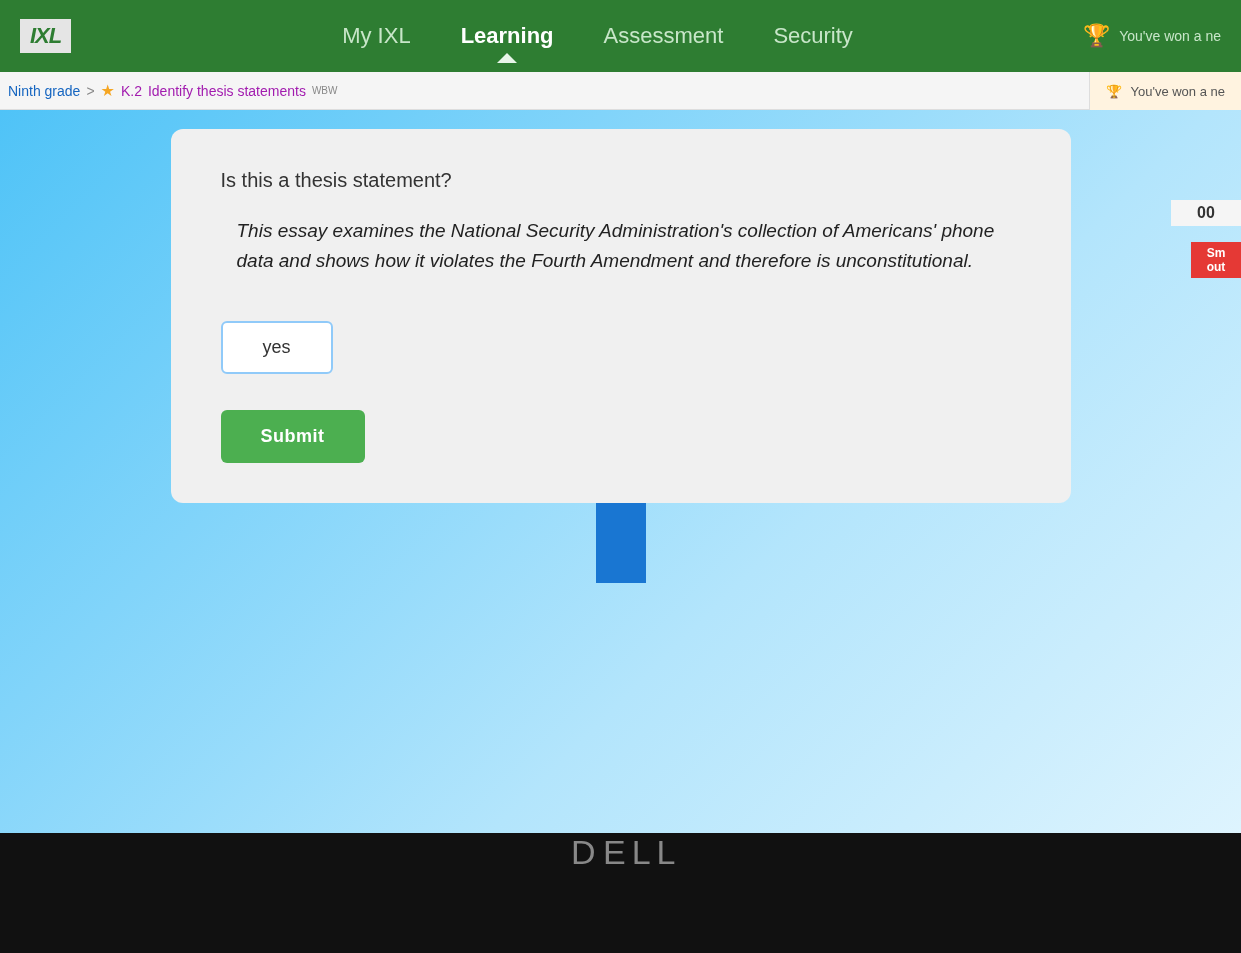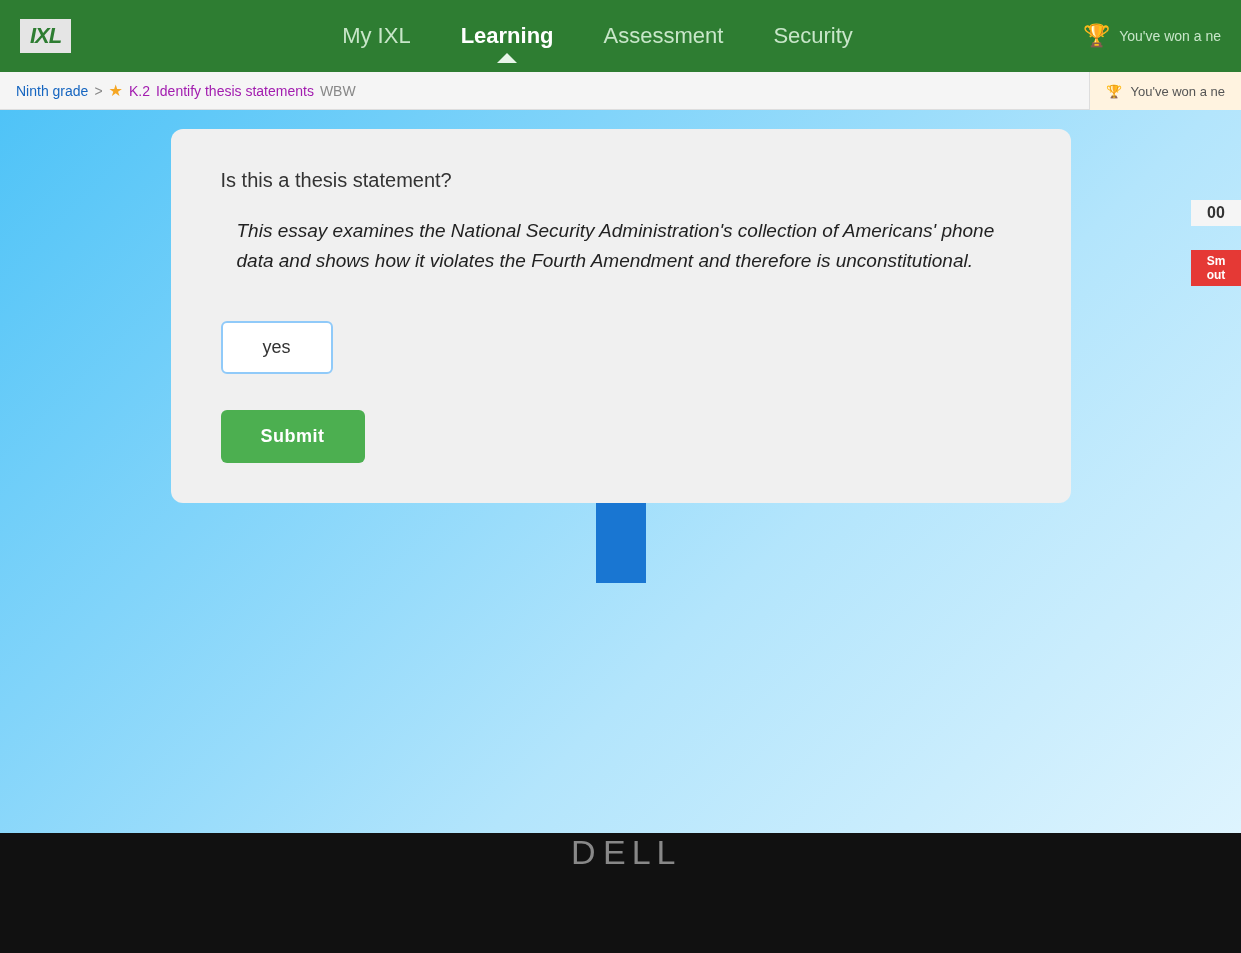--- a/index.html
+++ b/index.html
@@ -84,21 +84,21 @@
     }
 
     
     #breadcrumb {
       width: 100%;
       height: 38px;
       background: #f5f5f5;
       border-bottom: 1px solid #ddd;
       display: flex;
       align-items: center;
-      padding: 0 16px;
+      padding: 0 8px;
       gap: 6px;
       font-size: 14px;
       color: #555;
       position: relative;
     }
 
     #breadcrumb .grade-link {
       color: #1565c0;
       cursor: pointer;
       text-decoration: none;
@@ -114,21 +114,21 @@
     }
 
     #breadcrumb .skill-link {
       color: #a21caf;
       cursor: pointer;
       text-decoration: none;
     }
 
     #breadcrumb .skill-tag {
       color: #888;
-      font-size: 14px;
+      font-size: 10px;
     }
 
     #notification-banner {
       position: absolute;
       right: 0;
       top: 0;
       height: 38px;
       background: #fff3e0;
       display: flex;
       align-items: center;
@@ -213,21 +213,21 @@
       width: 50px;
       height: 80px;
       background: #1976d2;
       margin-top: 0;
     }
 
     #score-display {
       position: absolute;
       right: 0;
       top: 90px;
-      width: 50px;
+      width: 70px;
       text-align: center;
       font-size: 16px;
       font-weight: bold;
       color: #333;
       background: #f5f5f5;
       padding: 4px 2px;
     }
 
     #hr-display {
       position: absolute;
@@ -238,21 +238,21 @@
       font-size: 13px;
       color: #555;
       background: #f5f5f5;
       padding: 2px;
       margin-top: 28px;
     }
 
     #sm-badge {
       position: absolute;
       right: 0;
-      top: 140px;
+      top: 132px;
       width: 50px;
       background: #e53935;
       color: white;
       font-size: 12px;
       font-weight: bold;
       padding: 4px 2px;
       text-align: center;
     }
 
     

